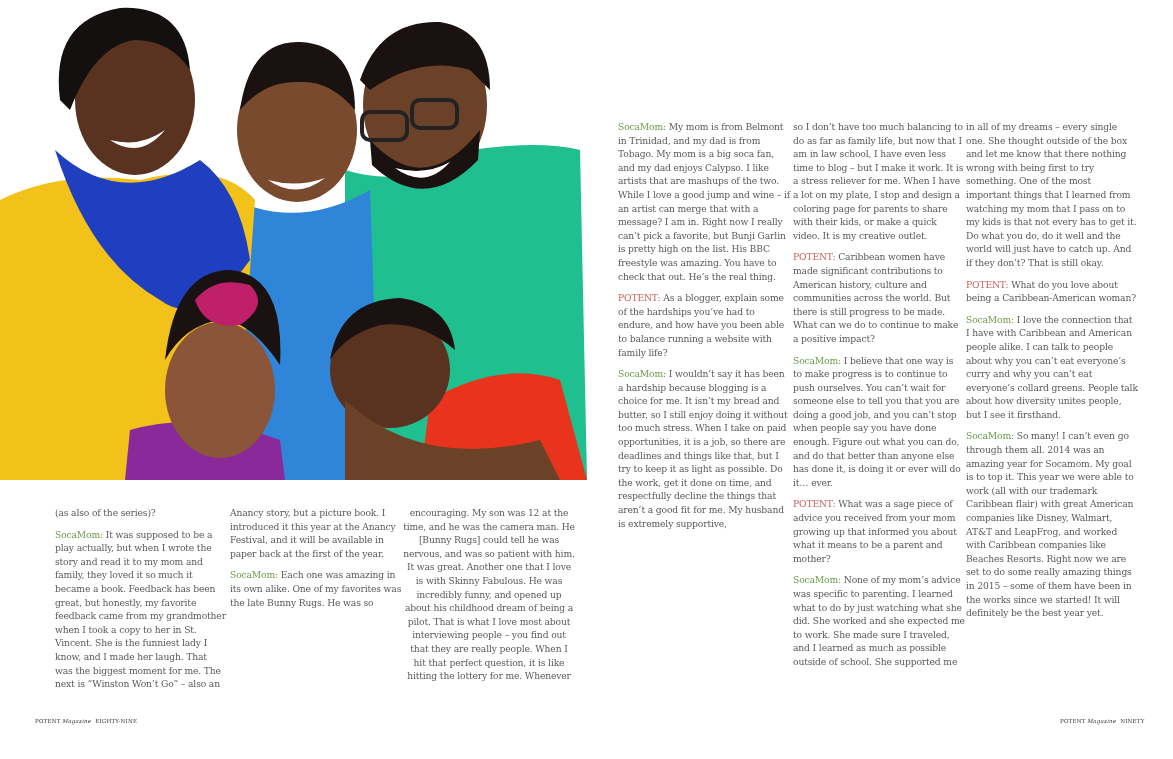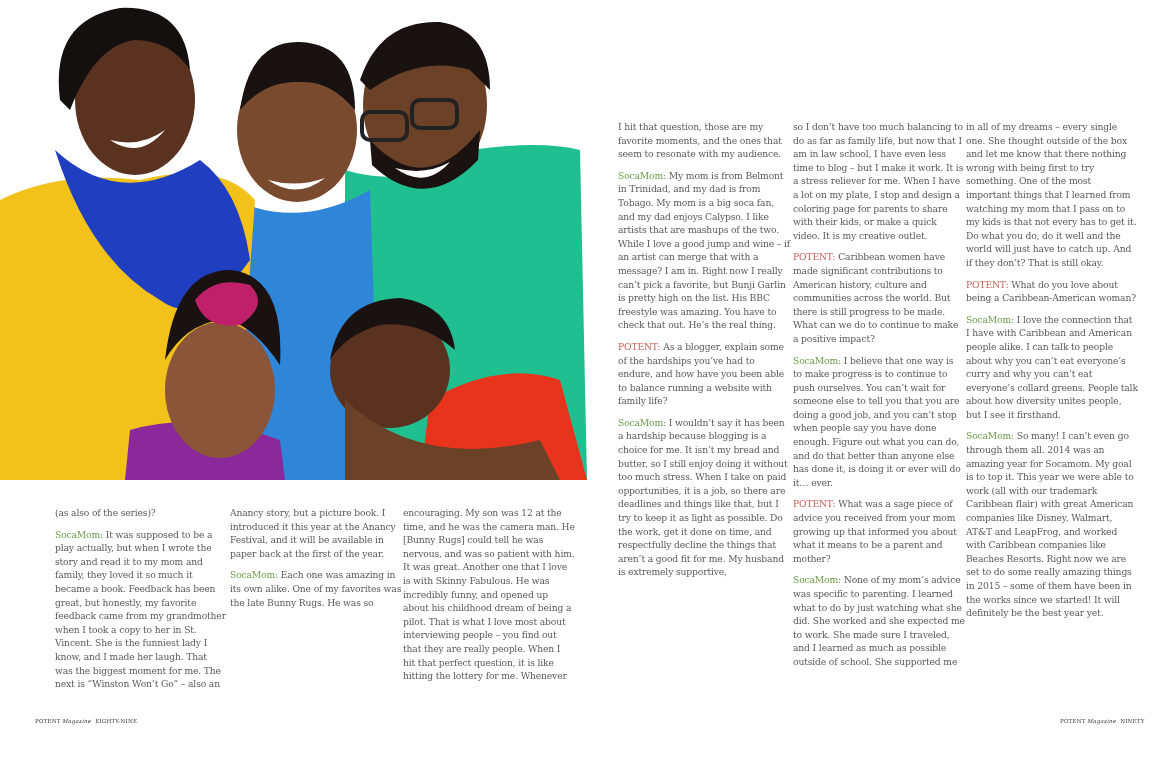--- a/index.html
+++ b/index.html
@@ -61,26 +61,25 @@
 <div class="col" style="left:55px; top:506px;">
   <p><span>(as also of the series)?</span></p>
   <p><span class="lbl-a">SocaMom:</span><span> It was supposed to be a play actually, but when I wrote the story and read it to my mom and family, they loved it so much it became a book. Feedback has been great, but honestly, my favorite feedback came from my grandmother when I took a copy to her in St. Vincent. She is the funniest lady I know, and I made her laugh. That was the biggest moment for me. The next is “Winston Won’t Go” – also an</span></p>
 </div>
 
 <div class="col" style="left:230px; top:506px;">
   <p><span>Anancy story, but a picture book. I introduced it this year at the Anancy Festival, and it will be available in paper back at the first of the year.</span></p>
   <p><span class="lbl-a">SocaMom:</span><span> Each one was amazing in its own alike. One of my favorites was the late Bunny Rugs. He was so</span></p>
 </div>
 
-<div class="col" style="left:403px; top:506px;">
+<div class="col" style="left:403px; top:506px;text-align:center;">
   <p><span>encouraging. My son was 12 at the time, and he was the camera man. He [Bunny Rugs] could tell he was nervous, and was so patient with him. It was great. Another one that I love is with Skinny Fabulous. He was incredibly funny, and opened up about his childhood dream of being a pilot. That is what I love most about interviewing people – you find out that they are really people. When I hit that perfect question, it is like hitting the lottery for me. Whenever</span></p>
 </div>
 
 <div class="col" style="left:618px; top:120px;">
-  <p><span>I hit that question, those are my favorite moments, and the ones that seem to resonate with my audience.</span></p>
   <p><span class="lbl-a">SocaMom:</span><span> My mom is from Belmont in Trinidad, and my dad is from Tobago. My mom is a big soca fan, and my dad enjoys Calypso. I like artists that are mashups of the two. While I love a good jump and wine – if an artist can merge that with a message? I am in. Right now I really can’t pick a favorite, but Bunji Garlin is pretty high on the list. His BBC freestyle was amazing. You have to check that out. He’s the real thing.</span></p>
   <p><span class="lbl-q">POTENT:</span><span> As a blogger, explain some of the hardships you’ve had to endure, and how have you been able to balance running a website with family life?</span></p>
   <p><span class="lbl-a">SocaMom:</span><span> I wouldn’t say it has been a hardship because blogging is a choice for me. It isn’t my bread and butter, so I still enjoy doing it without too much stress. When I take on paid opportunities, it is a job, so there are deadlines and things like that, but I try to keep it as light as possible. Do the work, get it done on time, and respectfully decline the things that aren’t a good fit for me. My husband is extremely supportive,</span></p>
 </div>
 
 <div class="col" style="left:793px; top:120px;">
   <p><span>so I don’t have too much balancing to do as far as family life, but now that I am in law school, I have even less time to blog – but I make it work. It is a stress reliever for me. When I have a lot on my plate, I stop and design a coloring page for parents to share with their kids, or make a quick video. It is my creative outlet.</span></p>
   <p><span class="lbl-q">POTENT:</span><span> Caribbean women have made significant contributions to American history, culture and communities across the world. But there is still progress to be made. What can we do to continue to make a positive impact?</span></p>
   <p><span class="lbl-a">SocaMom:</span><span> I believe that one way is to make progress is to continue to push ourselves. You can’t wait for someone else to tell you that you are doing a good job, and you can’t stop when people say you have done enough. Figure out what you can do, and do that better than anyone else has done it, is doing it or ever will do it… ever.</span></p>
   <p><span class="lbl-q">POTENT:</span><span> What was a sage piece of advice you received from your mom growing up that informed you about what it means to be a parent and mother?</span></p>

